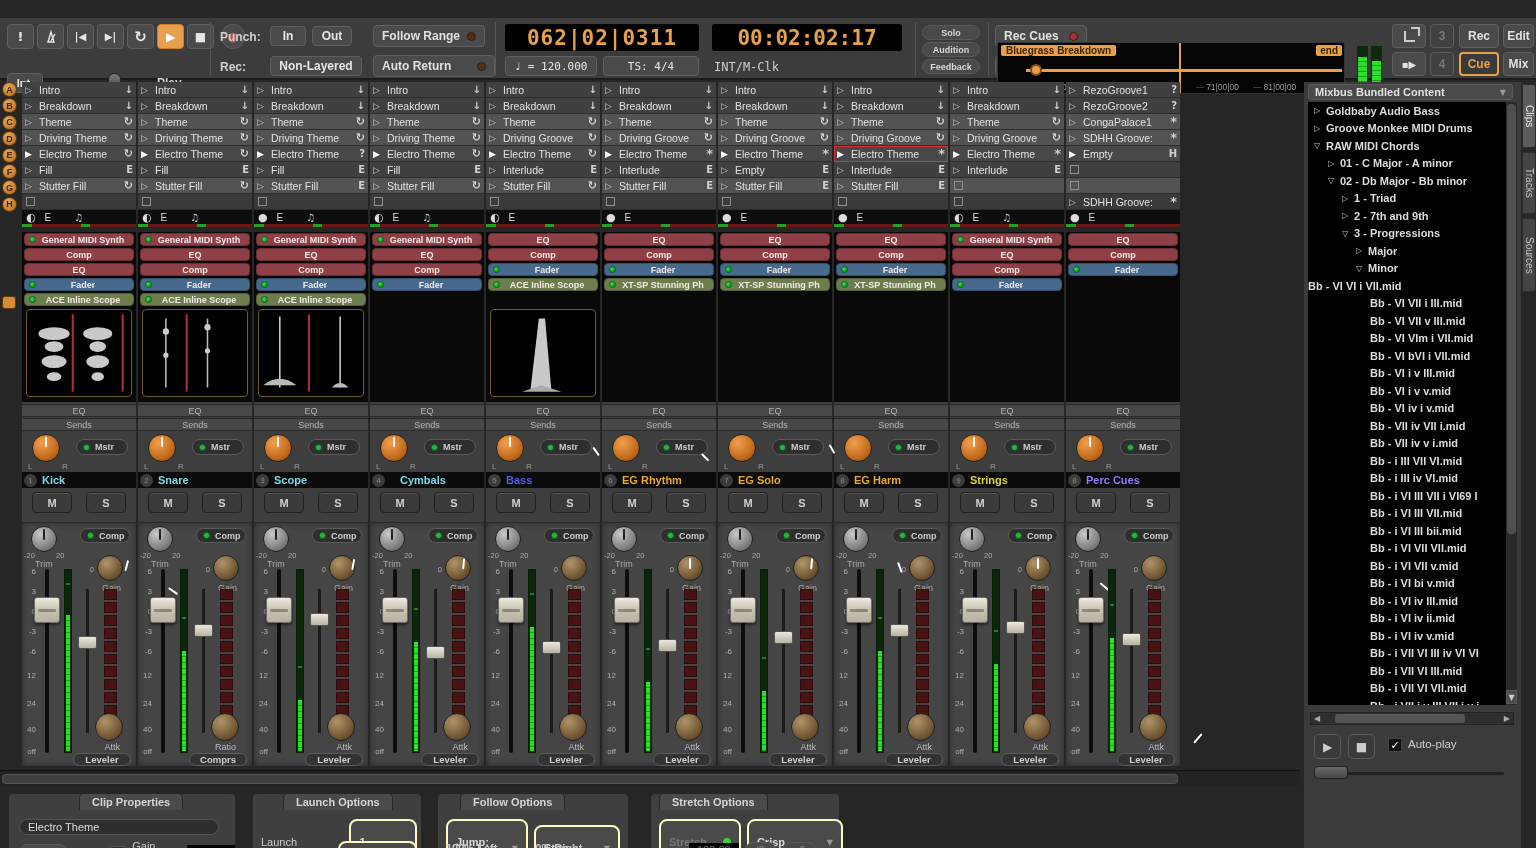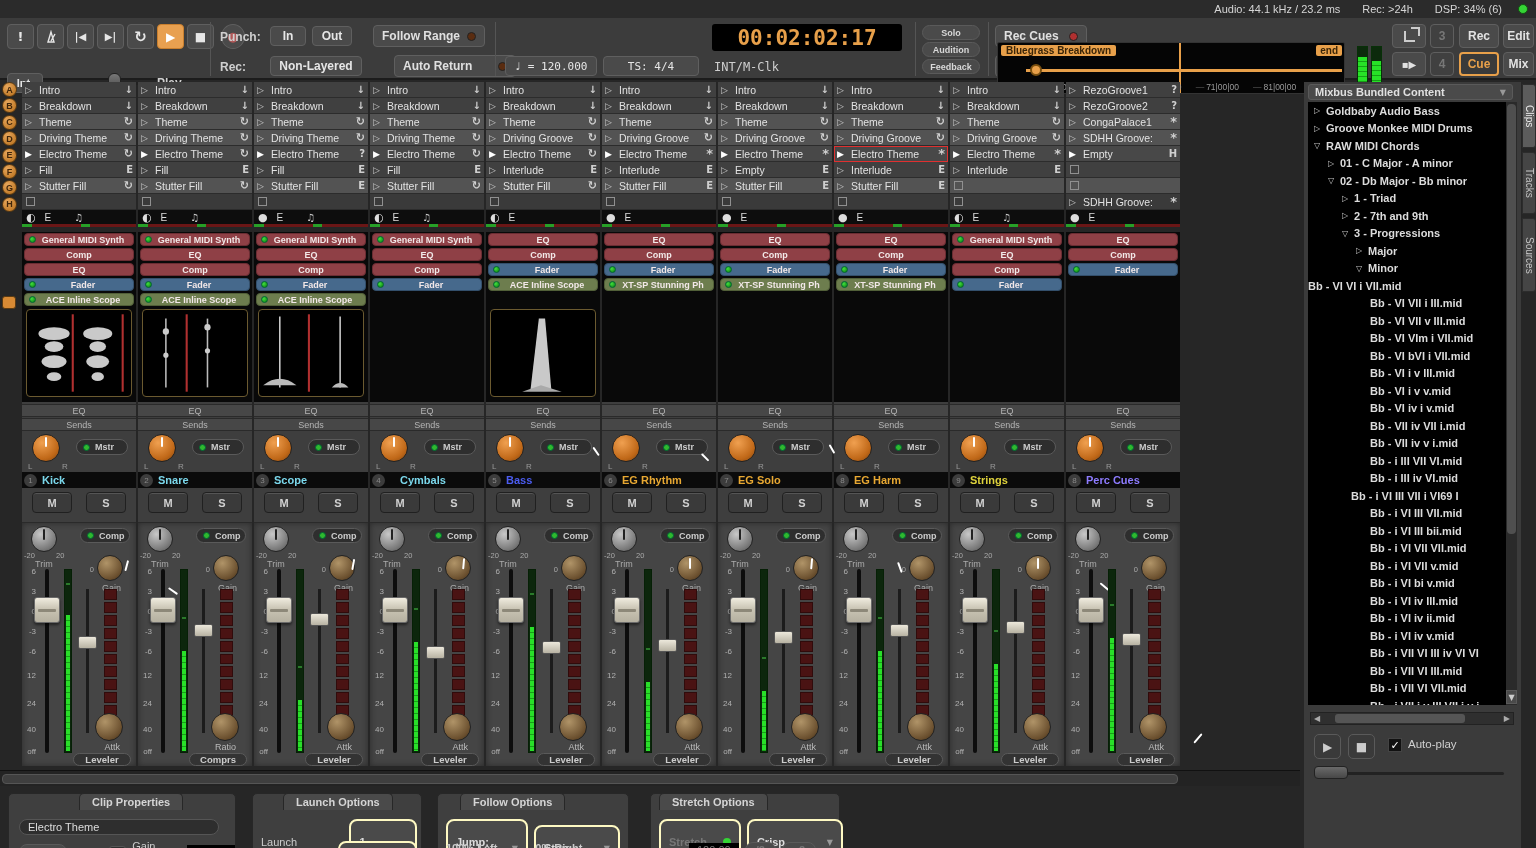--- a/index.html
+++ b/index.html
@@ -231,26 +231,20 @@
   .vtab { position:absolute; left:1522px; width:14px; background:#454545; border:1px solid #2c2c2c;
     color:#c5c5c5; font-size:10px; writing-mode:vertical-rl; display:flex; align-items:center;
     justify-content:center; border-radius:0 3px 3px 0; }
   .vtab.active { background:#5c5c5c; color:#eee; }
 </style>
 </head>
 <body>
 
 <div id="app">
 
-  <div id="statusbar" class="abs">
-    <span>Audio: 44.1 kHz / 23.2 ms</span>
-    <span>Rec: &gt;24h</span>
-    <span>DSP: 34% (6)</span>
-    <span class="led"></span>
-  </div>
 
   <div id="toolbar" class="abs">
     <div class="tbtn glyph" style="left:7px;top:6px;width:27px">!</div>
     <div class="tbtn" style="left:37px;top:6px;width:27px">
       <svg width="14" height="14" viewBox="0 0 14 14">
           <path d="M4 12 L7 2 L10 12 Z M7 11 L11 4" stroke="#e6e6e6" stroke-width="1.4" fill="none"></path>
         </svg>
     </div>
     <div class="tbtn glyph" style="left:67px;top:6px;width:27px;font-size:10px">|◀</div>
     <div class="tbtn glyph" style="left:97px;top:6px;width:27px;font-size:10px">▶|</div>
@@ -269,27 +263,28 @@
     <div class="lbl" style="left:220px;top:12px">Punch:</div>
     <div class="tbtn small" style="left:270px;top:8px;width:36px">In</div>
     <div class="tbtn small" style="left:312px;top:8px;width:40px">Out</div>
     <div class="lbl" style="left:220px;top:42px">Rec:</div>
     <div class="tbtn small" style="left:270px;top:38px;width:92px">Non-Layered</div>
 
     <div class="ledbtn" style="left:373px;top:7px;width:112px">
       <span>Follow Range</span>
       <span class="led led-dark"></span>
     </div>
-    <div class="ledbtn" style="left:394px;top:37px;width:122px">
+    <div class="ledbtn" style="left:373px;top:37px;width:122px">
       <span>Auto Return</span>
       <span class="led led-dark"></span>
     </div>
 
     <div class="vsep" style="left:495px"></div>
 
+    <div class="disp mono" style="left:505px;top:6px;width:194px;height:27px;font-size:21px;letter-spacing:1px">062|02|0311</div>
     <div class="tbtn small mono" style="left:505px;top:38px;width:92px;font-size:11px;font-weight:normal">♩ = 120.000</div>
     <div class="tbtn small mono" style="left:603px;top:38px;width:96px;font-size:11px;font-weight:normal">TS: 4/4</div>
 
     <div class="disp mono" style="left:712px;top:6px;width:190px;height:27px;font-size:21px">00:02:02:17</div>
     <div class="lbl mono" style="left:714px;top:42px;font-weight:normal;font-size:12px">INT/M-Clk</div>
 
     <div class="vsep" style="left:915px"></div>
 
     <div class="minibtn" style="left:922px;top:7px;width:58px;height:15px">Solo</div>
     <div class="minibtn" style="left:922px;top:24px;width:58px;height:15px">Audition</div>
@@ -1912,21 +1907,21 @@
         </div>
         <div class="titem" style="padding-left: 62px;">
           <span>Bb - VII iv v i.mid</span>
         </div>
         <div class="titem" style="padding-left: 62px;">
           <span>Bb - i III VII VI.mid</span>
         </div>
         <div class="titem" style="padding-left: 62px;">
           <span>Bb - i III iv VI.mid</span>
         </div>
-        <div class="titem" style="padding-left: 43px;">
+        <div class="titem" style="padding-left: 62px;">
           <span>Bb - i VI III VII i VI69 I</span>
         </div>
         <div class="titem" style="padding-left: 62px;">
           <span>Bb - i VI III VII.mid</span>
         </div>
         <div class="titem" style="padding-left: 62px;">
           <span>Bb - i VI III bii.mid</span>
         </div>
         <div class="titem" style="padding-left: 62px;">
           <span>Bb - i VI VII VII.mid</span>

